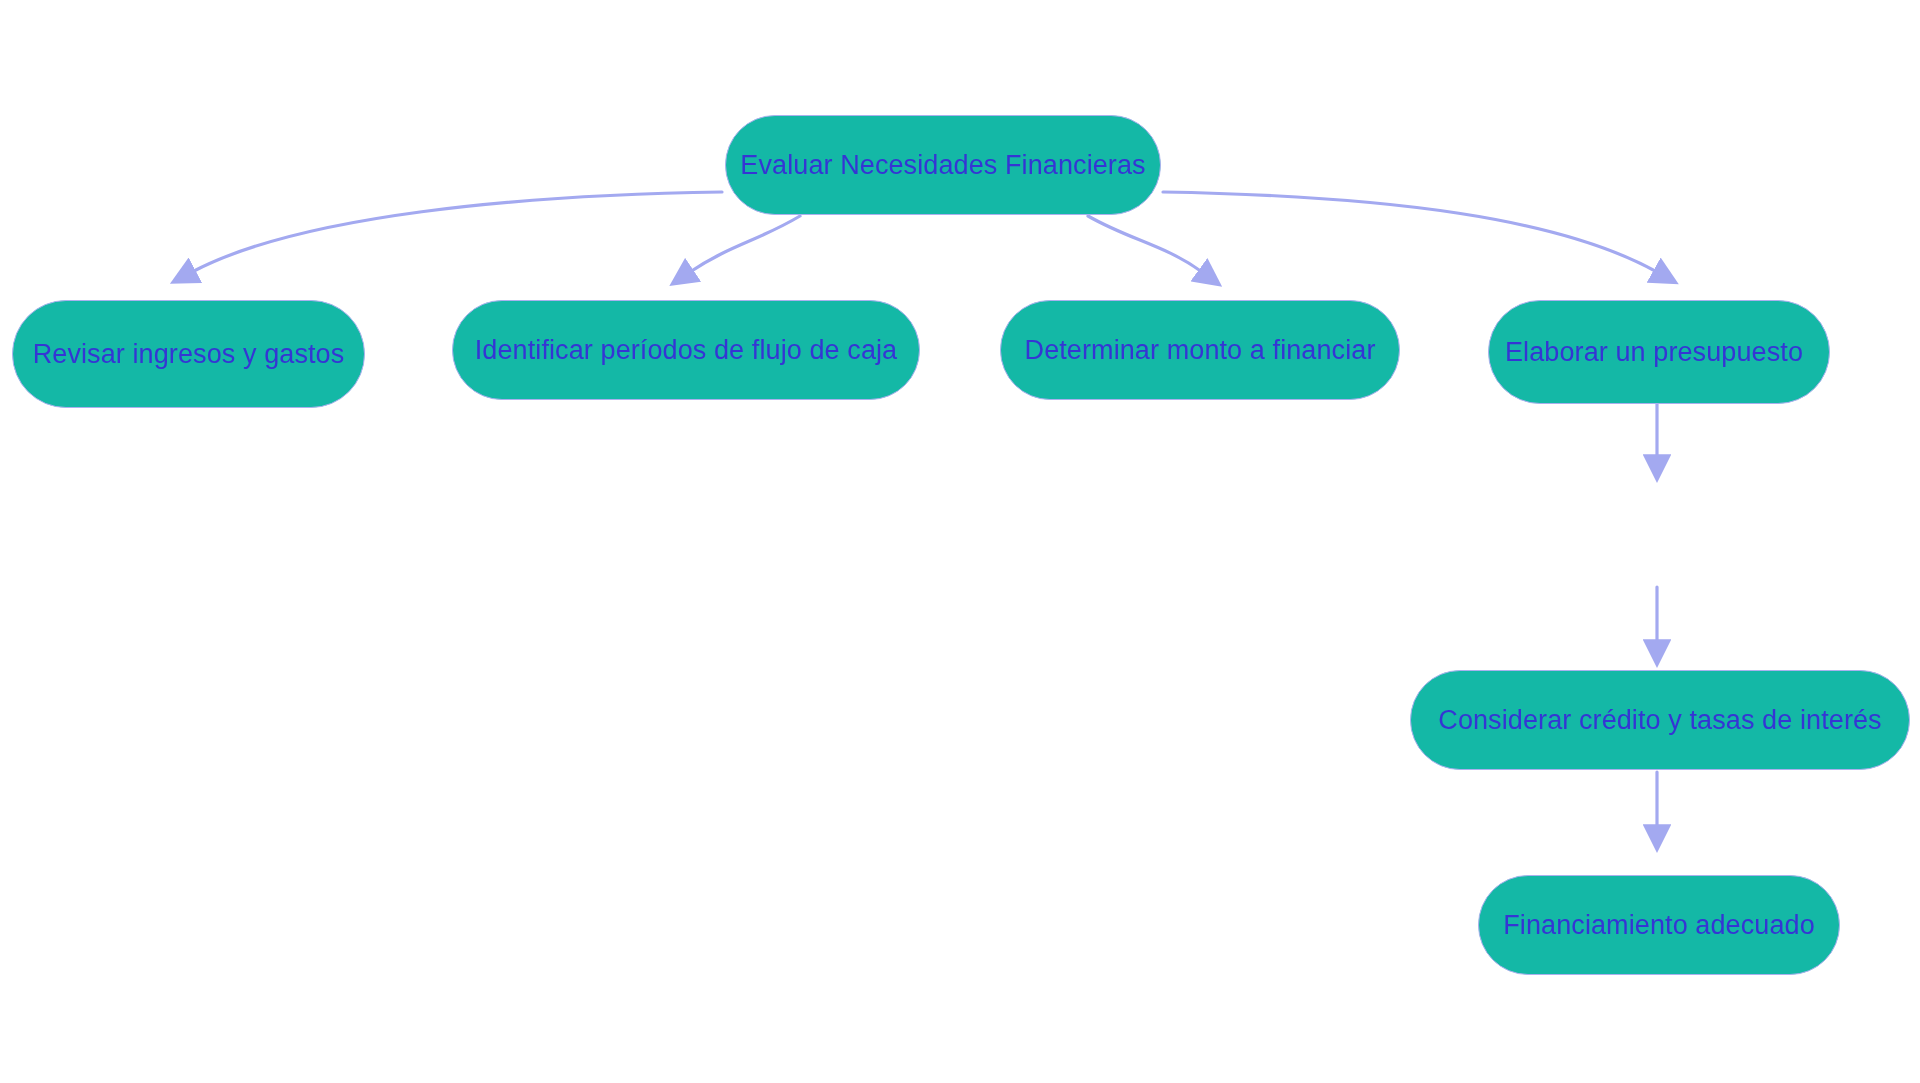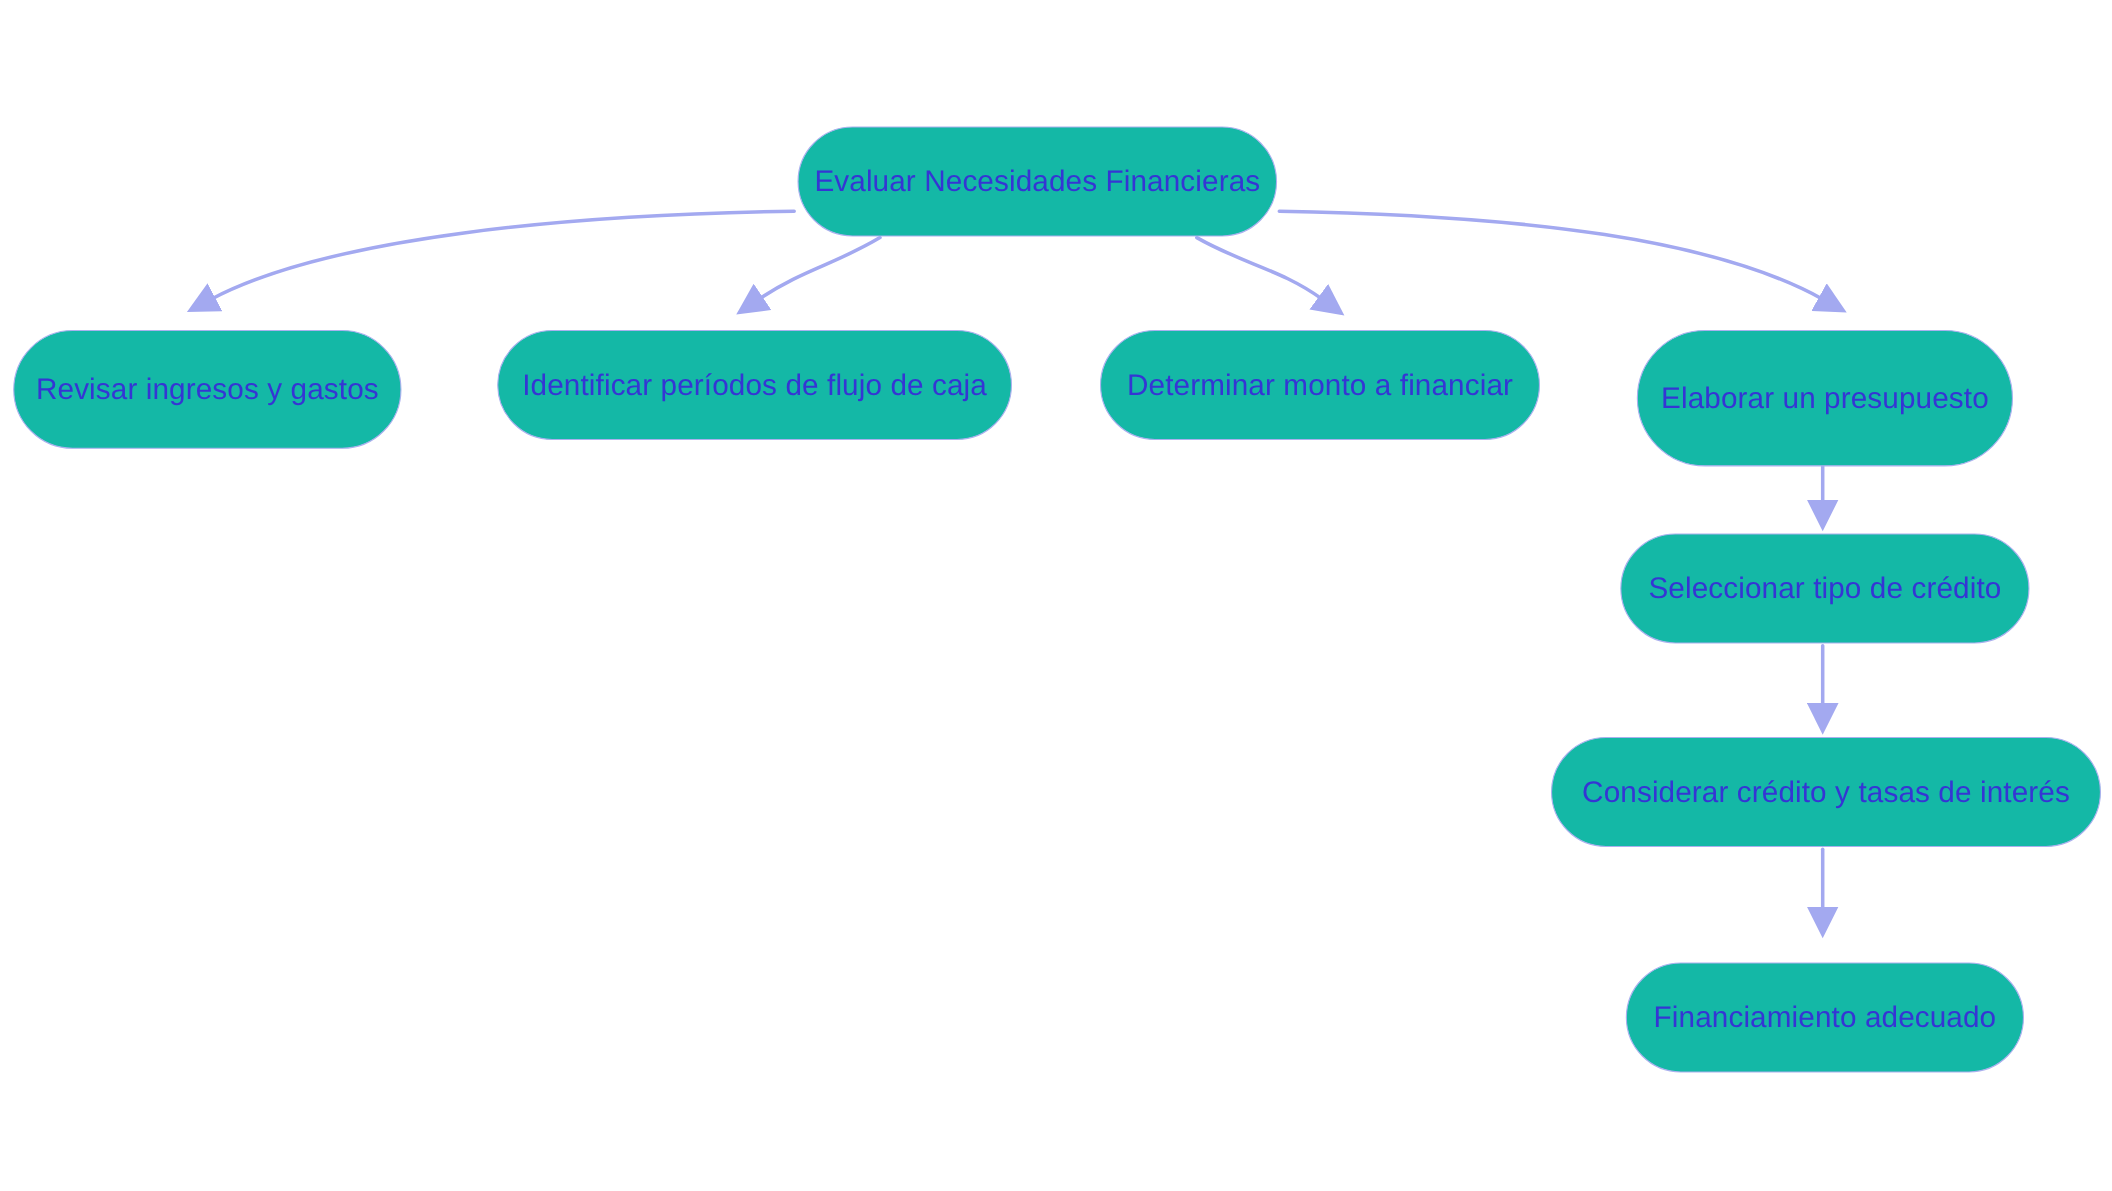--- a/index.html
+++ b/index.html
@@ -88,27 +88,24 @@
   </div>
 
   <div class="node" style="left:1000px; top:300px; width:400px; height:100px;">
     <span class="label">Determinar monto a financiar</span>
   </div>
 
   <div class="node" style="left:452px; top:300px; width:468px; height:100px;">
     <span class="label">Identificar períodos de flujo de caja</span>
   </div>
 
-  <div class="node" style="left:1488px; top:300px; width:342px; height:124px;">
+  <div class="node" style="left:1488px; top:300px; width:342px; height:104px;justify-content:flex-end;">
     <span class="label">Elaborar un presupuesto</span>
   </div>
 
-  <div class="node" style="left:1473px; top:485px; width:372px; height:100px;">
-    <span class="label">Seleccionar tipo de crédito</span>
-  </div>
 
   <div class="node" style="left:1410px; top:670px; width:500px; height:100px;">
     <span class="label">Considerar crédito y tasas de interés</span>
   </div>
 
   <div class="node" style="left:1478px; top:875px; width:362px; height:100px;">
     <span class="label">Financiamiento adecuado</span>
   </div>
 
 </div>

